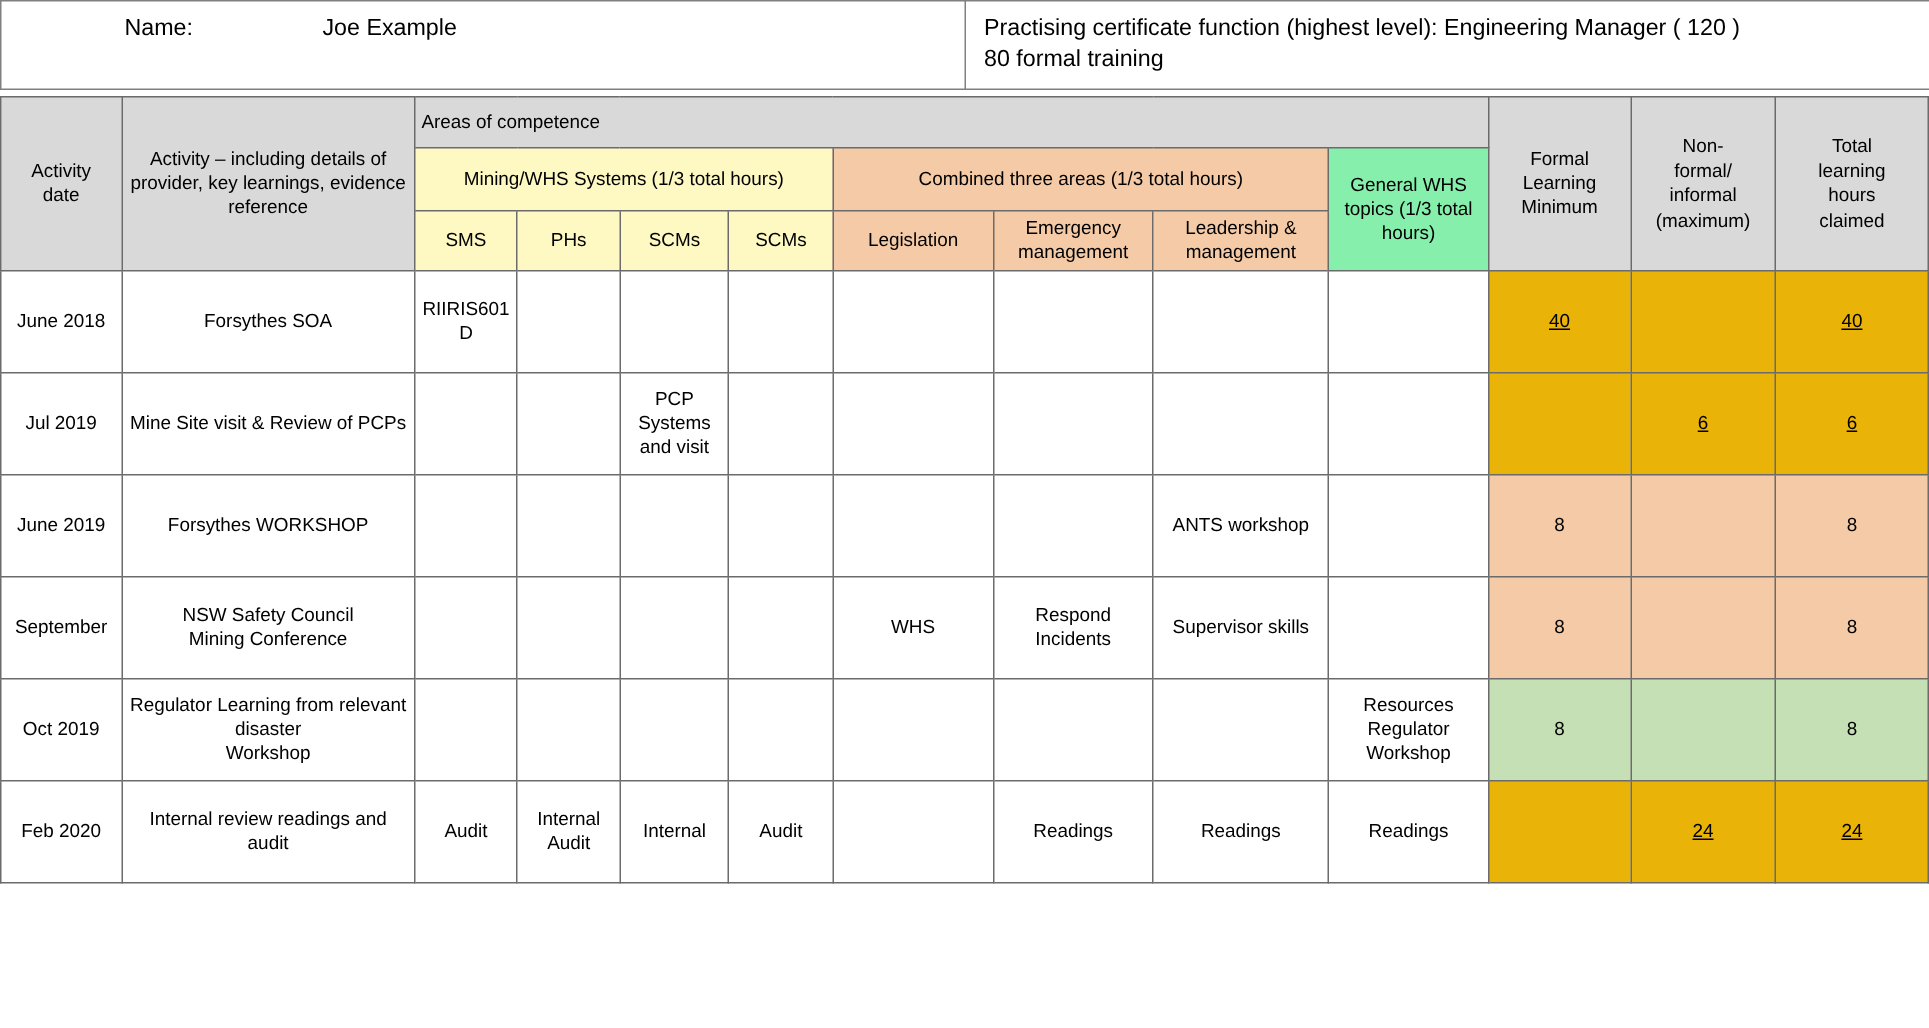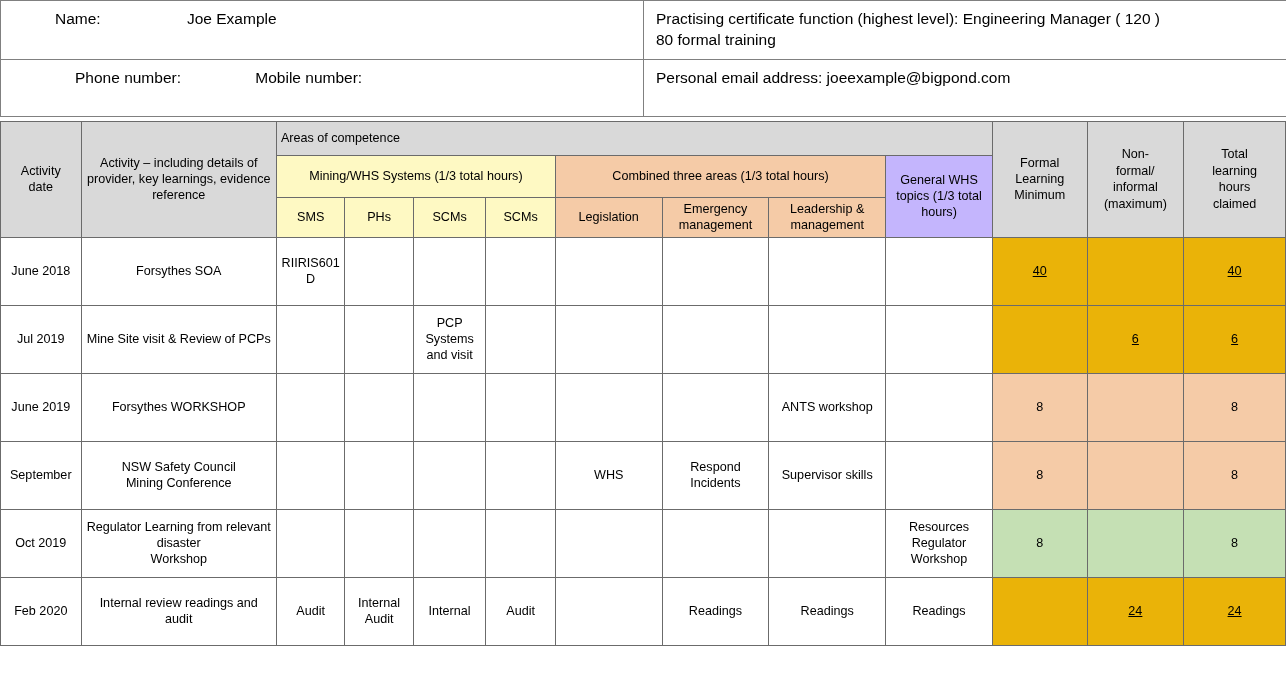--- a/index.html
+++ b/index.html
@@ -28,21 +28,21 @@
     border: 1px solid #808080;
     vertical-align: top;
     padding: 8px 10px 8px 12px;
     font-size: 15.5px;
     line-height: 1.35;
     height: 57px;
   }
   .id-left  { width: 643px; }
   .id-right { width: 643px; }
 
-  .lbl-name { display:inline-block; margin-left: 42px; }
+  .lbl-name { display:inline-block; margin-left: 70px; }
   .val-name { display:inline-block; margin-left: 82px; }
   .lbl-phone { display:inline-block; margin-left: 62px; }
   .lbl-mobile { display:inline-block; margin-left: 70px; }
 
   
   table.log {
     width: 1286px;
     border-collapse: collapse;
     table-layout: fixed;
     margin-top: 4px;
@@ -54,21 +54,21 @@
     line-height: 1.3;
     text-align: center;
     vertical-align: middle;
     padding: 3px 4px;
     word-wrap: break-word;
     overflow-wrap: break-word;
   }
   .hdr-gray   { background: #d9d9d9; }
   .hdr-blue   { background: #fef9c3; }
   .hdr-orange { background: #f5cbа7; background: #f5cba7; }
-  .hdr-green  { background: #c4b5fd; margin-left: 41px; }
+  .hdr-green  { background: #86efac; margin-left: 41px; }
 
   .cell-blue   { background: #eab308; text-decoration: underline; }
   .cell-orange { background: #f5cba7; }
   .cell-green  { background: #c5e0b4; }
   .cell-white  { background: #ffffff; }
 
   .r-date { height: 68px; }
 
   .multi-line { white-space: pre-line; }
   .spaced     { white-space: pre-line; line-height: 2.35; }
@@ -100,27 +100,20 @@
       </colgroup>
     <tbody>
       <tr>
         <td class="id-left">
           <span class="lbl-name">Name:</span>
           <span class="val-name">Joe Example</span>
         </td>
         <td class="id-right multi-line">Practising certificate function (highest level): Engineering Manager ( 120 )
 80 formal training</td>
       </tr>
-      <tr>
-        <td class="id-left">
-          <span class="lbl-phone">Phone number:</span>
-          <span class="lbl-mobile">Mobile number:</span>
-        </td>
-        <td class="id-right">Personal email address: joeexample@bigpond.com</td>
-      </tr>
     </tbody>
   </table>
 
   <table class="log">
     <colgroup>
       <col class="c-date">
         <col class="c-act">
       <col class="c-sms">
         <col class="c-phs">
         <col class="c-pcps">

